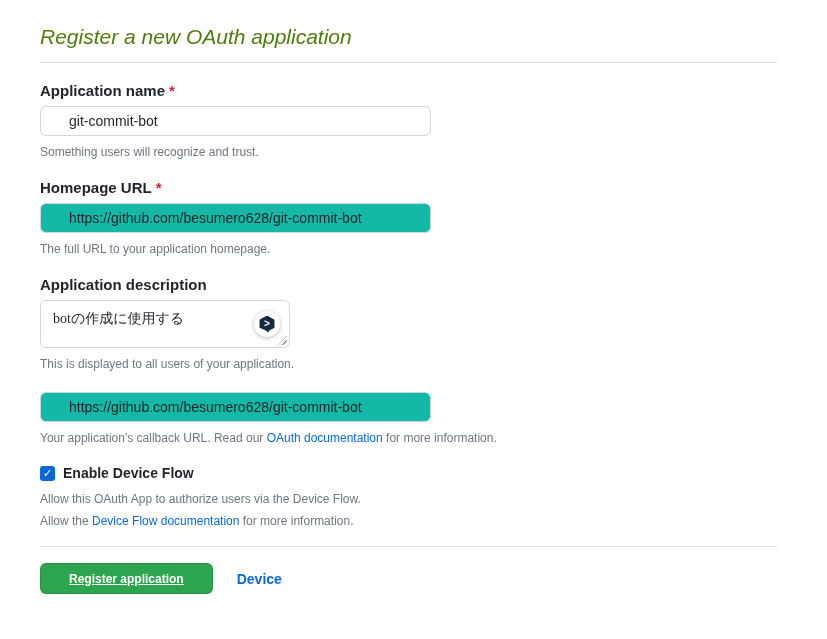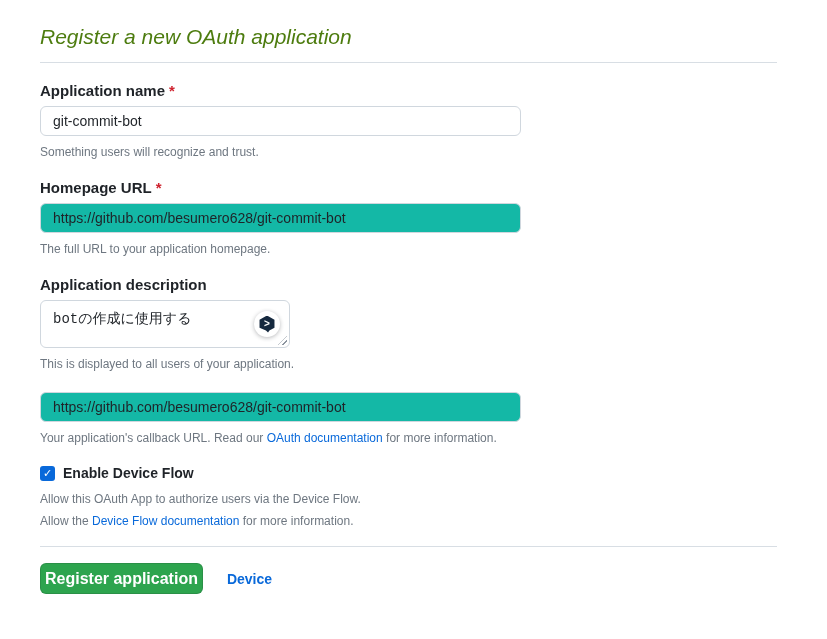--- a/index.html
+++ b/index.html
@@ -15,35 +15,35 @@
 
   .divider { height: 1px; background: #d8dee4; width: 737px; border: none; }
   .divider.top { margin-top: 13px; }
   .divider.bottom { margin-top: 17px; }
 
   .group { margin-top: 20px; }
   .field-label { font-size: 15px; font-weight: 700; line-height: 16px; color: #1f2328; }
   .required { color: #cf222e; margin-left: 4px; font-weight: 700; }
 
   .text-input {
-    display: block; margin-top: 7px; width: 481px; height: 30px;
-    padding: 0 12px; font-size: 14px; color: #1f2328;
+    display: block; margin-top: 7px; width: 391px; height: 30px;
+    padding: 0 28px; font-size: 14px; color: #1f2328;
     font-family: "Liberation Sans", "DejaVu Sans", sans-serif;
     border: 1px solid #d0d7de; border-radius: 6px; background: #fff; outline: none;
   }
   .text-input.gray { background: #14b8a6; }
 
   .note { margin-top: 8px; font-size: 12px; line-height: 16px; color: #6e7781; }
   .note a, .inline-link { color: #0969da; text-decoration: none; cursor: pointer; }
 
   .textarea-wrap { position: relative; margin-top: 7px; width: 250px; }
   .description-textarea {
     width: 250px; height: 48px; padding: 8px 12px; resize: none;
     font-size: 14px; color: #1f2328; line-height: 20px;
-    font-family: Liberation Mono, monospace;
+    font-family: Liberation Serif, serif;
     border: 1px solid #d0d7de; border-radius: 6px; background: #fff; outline: none;
     display: block;
   }
   .ext-badge {
     position: absolute; right: 10px; top: 11px; width: 26px; height: 26px;
     background: #fff; border-radius: 50%;
     box-shadow: 0 1px 4px rgba(27,31,36,0.3);
     display: flex; align-items: center; justify-content: center; cursor: pointer;
   }
   .ext-hex {
@@ -64,24 +64,25 @@
     width: 15px; height: 15px; background: #0969da; border-radius: 3px;
     color: #fff; font-size: 11px; line-height: 15px; text-align: center;
     font-weight: 700; cursor: pointer; flex: none;
   }
   .checkbox-label { margin-left: 8px; font-size: 14px; font-weight: 700; line-height: 16px; }
   .df-note1 { margin-top: 10px; }
   .df-note2 { margin-top: 6px; }
 
   .actions { margin-top: 16px; display: flex; align-items: center; }
   .btn-primary {
-    height: 31px; padding: 0 4px; background: #2da44e; color: #fff;
-    font-size: 16px; font-weight: 700; border: 1px solid rgba(27,31,36,0.15);
+    height: 31px; padding: 0 28px; background: #2da44e; color: #fff;
+    font-size: 12px; font-weight: 700; border: 1px solid rgba(27,31,36,0.15);
     border-radius: 6px; cursor: pointer; display: flex; align-items: center;
     font-family: "Liberation Sans", "DejaVu Sans", sans-serif;
+    text-decoration: underline;
   }
   .cancel-link { margin-left: 24px; font-size: 14px; font-weight: 700; color: #0969da; text-decoration: none; cursor: pointer; }
 </style>
 </head>
 <body>
 
 <div class="page">
 
   <h2 class="page-title">Register a new OAuth application</h2>
   <div class="divider top"></div>

